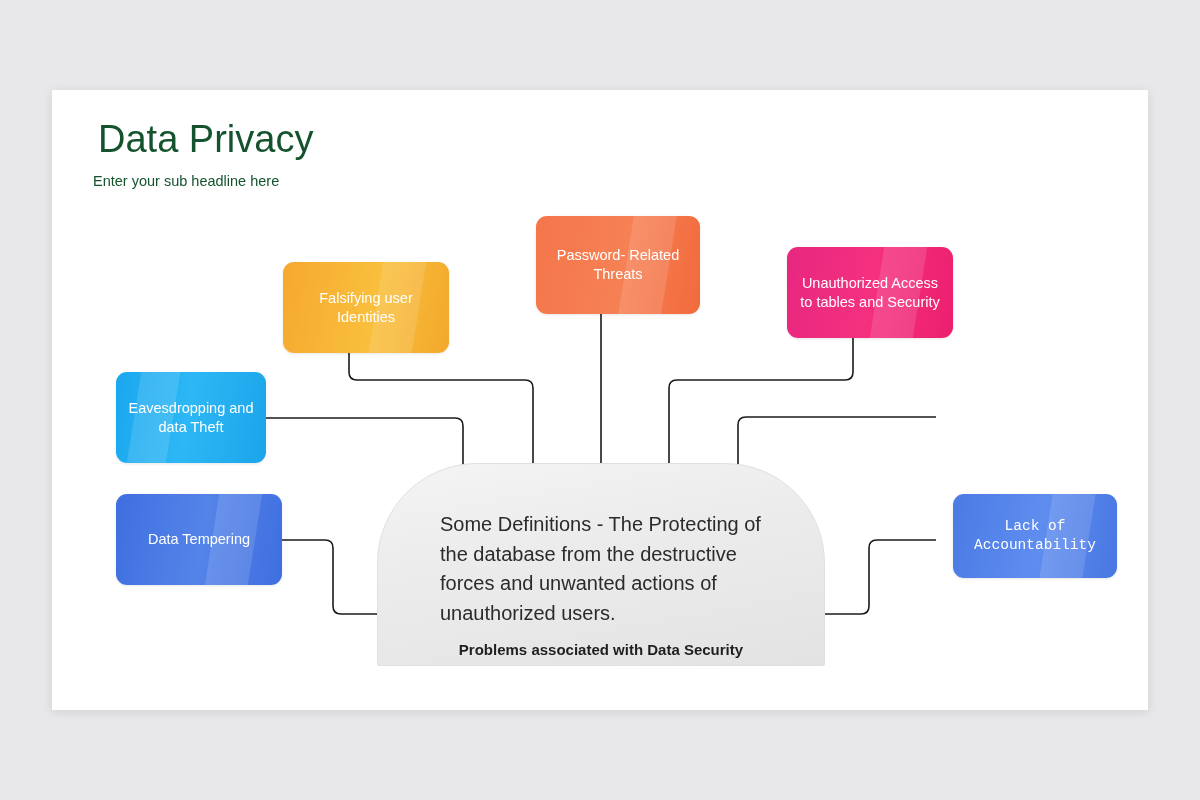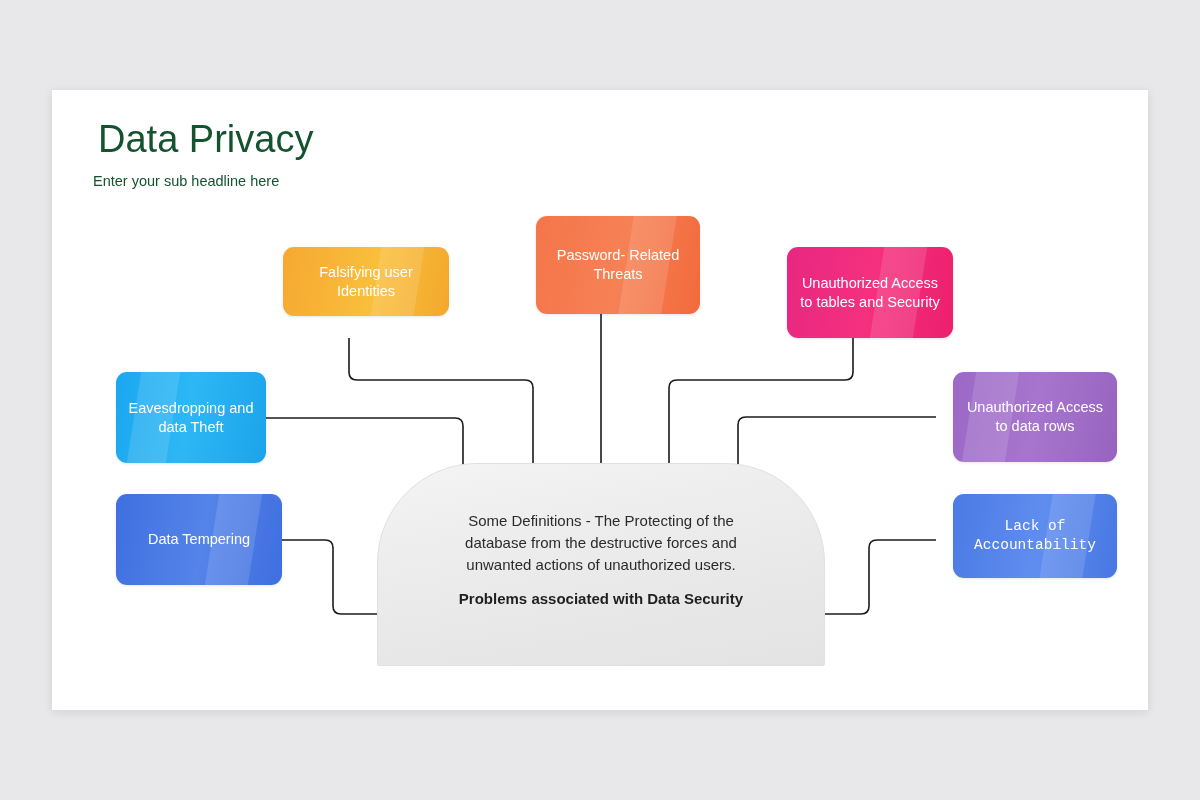--- a/index.html
+++ b/index.html
@@ -62,21 +62,21 @@
     position: absolute;
     top: 0; bottom: 0;
     width: 26%;
     background: rgba(255,255,255,0.13);
     pointer-events: none;
   }
   .node .label { position: relative; z-index: 2; }
 
   
   #node-falsifying {
-    left: 266px; top: 247px; width: 166px; height: 69px;
+    left: 266px; top: 262px; width: 166px; height: 91px;
     background: linear-gradient(100deg, #f6a830 0%, #f9bf3c 55%, #f3a82c 100%);
   }
   #node-falsifying .sheen { left: 56%; transform: skewX(-9deg); }
 
   #node-password {
     left: 519px; top: 216px; width: 164px; height: 98px;
     background: linear-gradient(100deg, #f4764a 0%, #f68155 52%, #f26a3c 100%);
   }
   #node-password .sheen { left: 55%; transform: skewX(-9deg); }
 
@@ -121,22 +121,21 @@
     border-bottom-right-radius: 2px;
     background: linear-gradient(170deg, #f4f4f4 0%, #ececec 40%, #e3e3e3 100%);
     border: 1px solid #e0e0e0;
     display: flex;
     flex-direction: column;
     align-items: center;
     padding-top: 46px;
   }
   #center-text {
     width: 322px;
-    text-align: center;
-    font-size: 15px;
+    font-size: 20px;
     line-height: 1.48;
     color: #2b2b2b;
   }
   #center-sub {
     margin-top: 13px;
     font-size: 15px;
     font-weight: bold;
     color: #1f1f1f;
     text-align: center;
   }
@@ -183,24 +182,20 @@
   <div class="node" id="node-unauth-tables">
     <span class="sheen"></span>
     <span class="label">Unauthorized Access to tables and Security</span>
   </div>
 
   <div class="node" id="node-eaves">
     <span class="sheen"></span>
     <span class="label">Eavesdropping and data Theft</span>
   </div>
 
-  <div class="node" id="node-unauth-rows">
-    <span class="sheen"></span>
-    <span class="label">Unauthorized Access to data rows</span>
-  </div>
 
   <div class="node" id="node-tempering">
     <span class="sheen"></span>
     <span class="label">Data Tempering</span>
   </div>
 
   <div class="node" id="node-accountability">
     <span class="sheen"></span>
     <span class="label">Lack of Accountability</span>
   </div>

